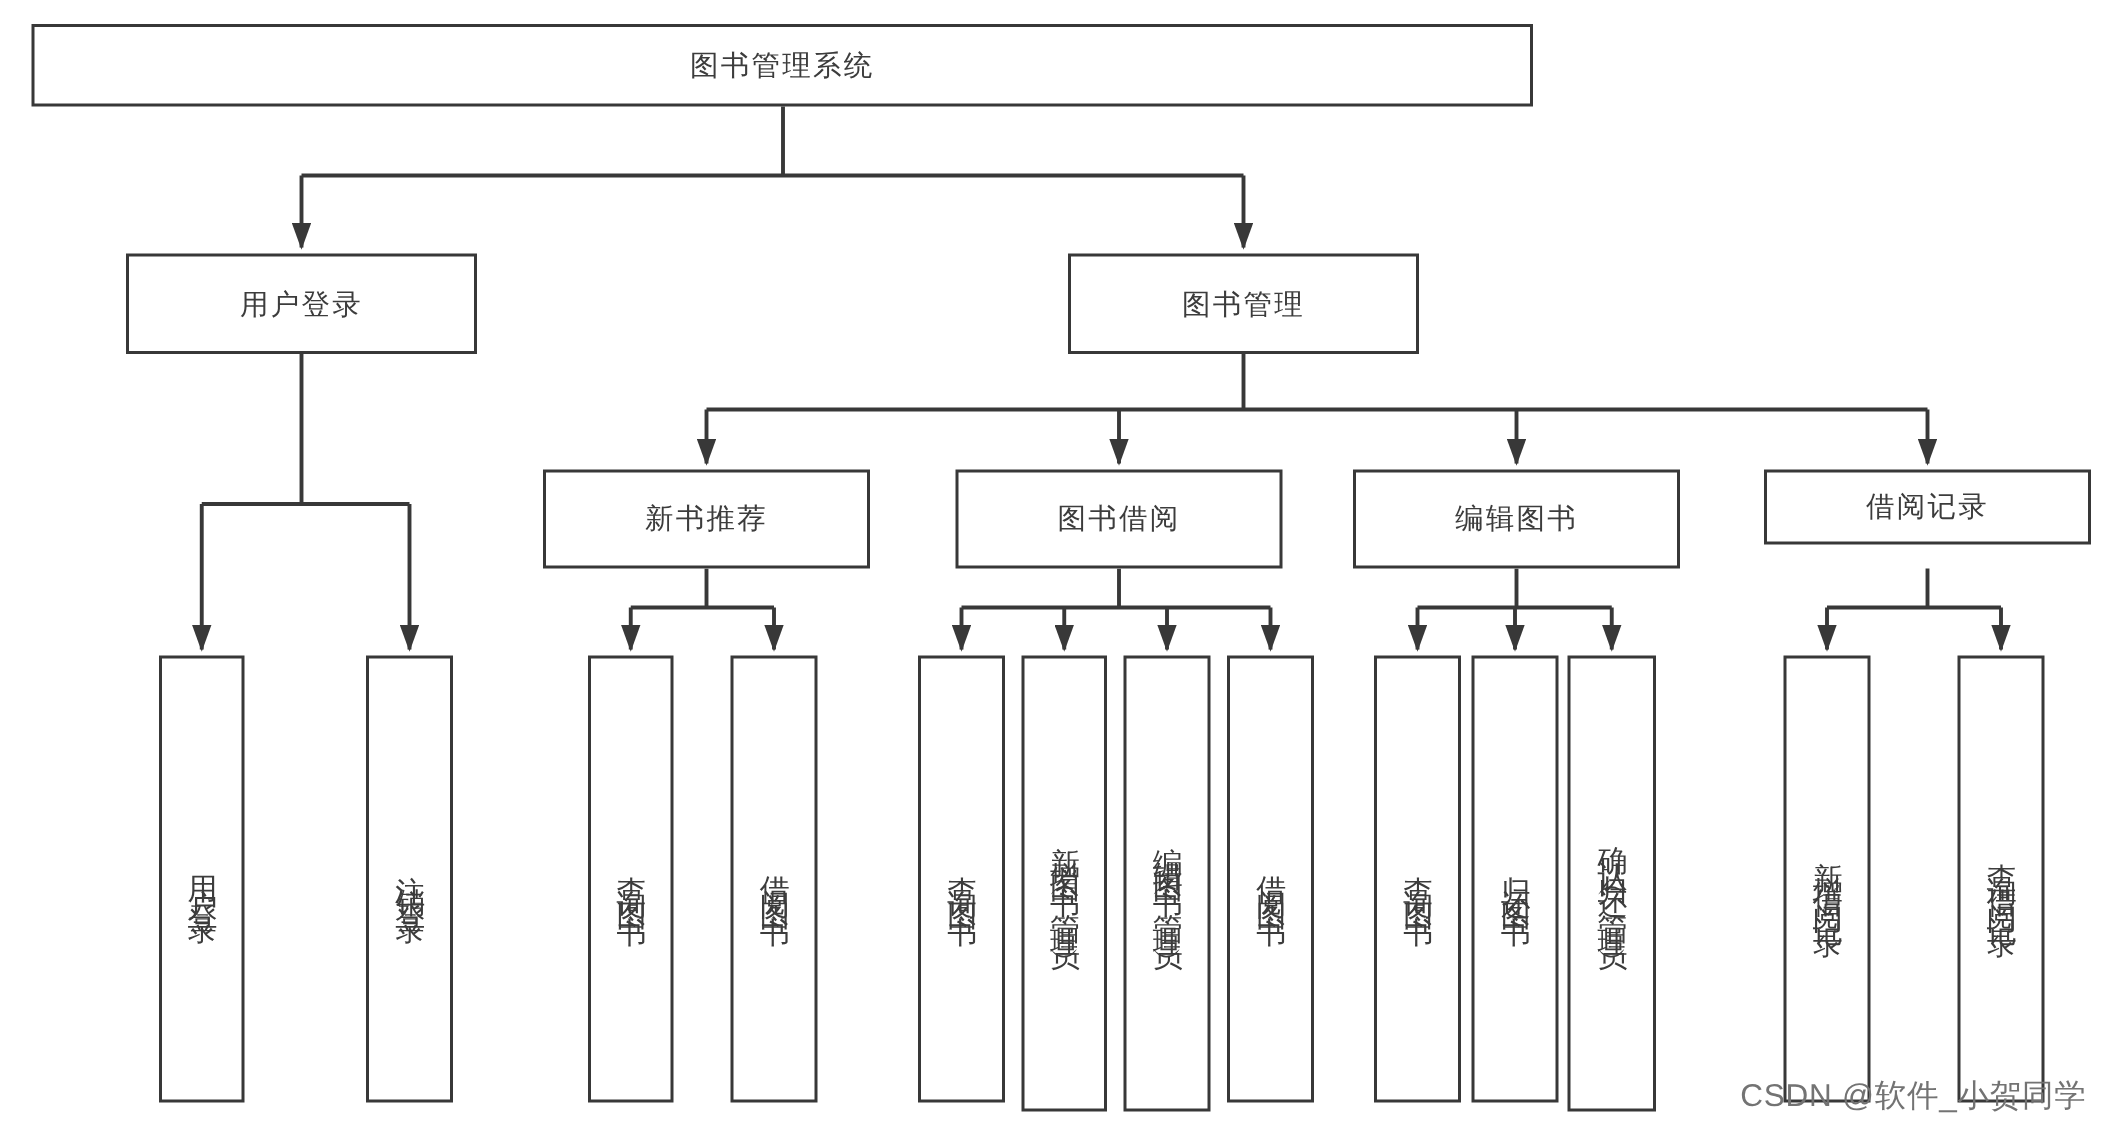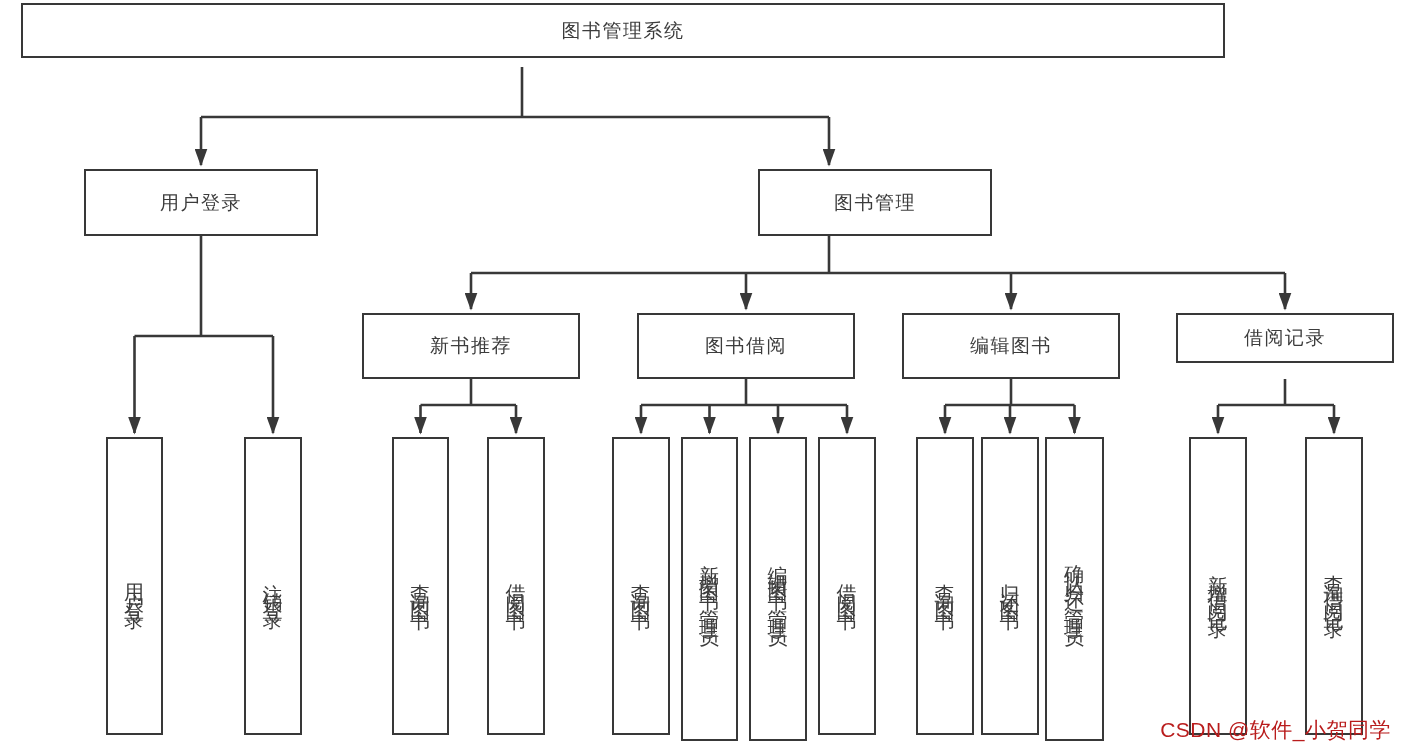--- a/index.html
+++ b/index.html
@@ -47,21 +47,21 @@
     font-size: 20px;
     letter-spacing: 9px;
     line-height: 1.1;
   }
 
   .watermark {
     position: absolute;
     right: 14px;
     bottom: 3px;
     font-size: 21px;
-    color: #b91c1c;
+    color: #737373;
     letter-spacing: 0.5px;
     z-index: 5;
     white-space: nowrap;
   }
 </style>
 </head>
 <body>
 
 <div class="canvas">
 
@@ -108,24 +108,24 @@
       <path d="M1010,405 V433" marker-end="url(#arrow)"></path>
       <path d="M1074.5,405 V433" marker-end="url(#arrow)"></path>
 
       <path d="M1285,379 V405"></path>
       <path d="M1218,405 H1334"></path>
       <path d="M1218,405 V433" marker-end="url(#arrow)"></path>
       <path d="M1334,405 V433" marker-end="url(#arrow)"></path>
     </g>
   </svg>
 
-  <div class="node" style="left:21px; top:3px; width:1204px; height:55px;">图书管理系统</div>
+  <div class="node" style="left:21px; top:16px; width:1001px; height:55px;">图书管理系统</div>
 
   <div class="node" style="left:84px; top:169px; width:234px; height:67px;">用户登录</div>
-  <div class="node" style="left:712px; top:169px; width:234px; height:67px;margin-left:46px;">图书管理</div>
+  <div class="node" style="left:712px; top:169px; width:234px; height:67px;">图书管理</div>
 
   <div class="node" style="left:637px; top:313px; width:218px; height:66px;">图书借阅</div>
   <div class="node" style="left:362px; top:313px; width:218px; height:66px;">新书推荐</div>
   <div class="node" style="left:902px; top:313px; width:218px; height:66px;">编辑图书</div>
   <div class="node" style="left:1176px; top:313px; width:218px; height:50px;">借阅记录</div>
 
   <div class="leaf" style="left:106px; top:437px; width:57px; height:298px;">用户登录</div>
   <div class="leaf" style="left:244px; top:437px; width:58px; height:298px;">注销登录</div>
 
   <div class="leaf" style="left:392px; top:437px; width:57px; height:298px;">查询图书</div>

